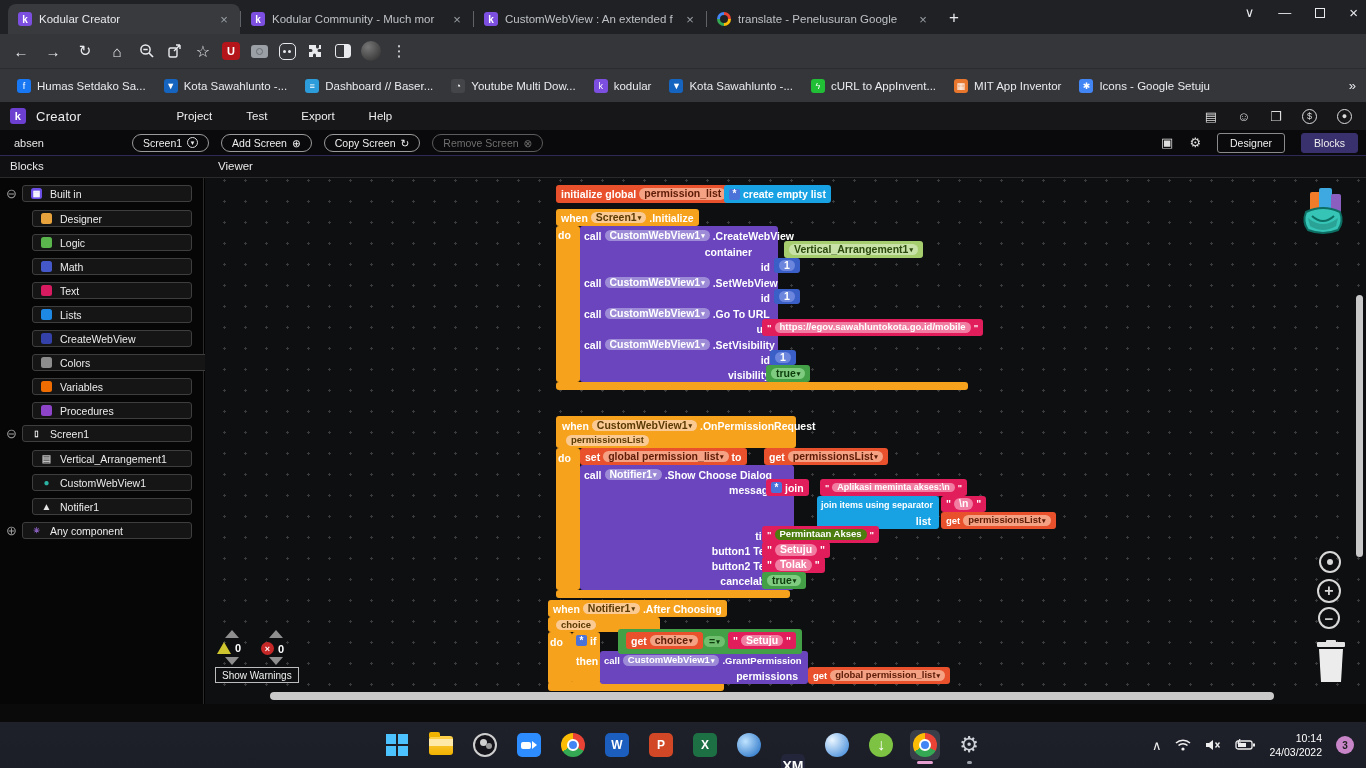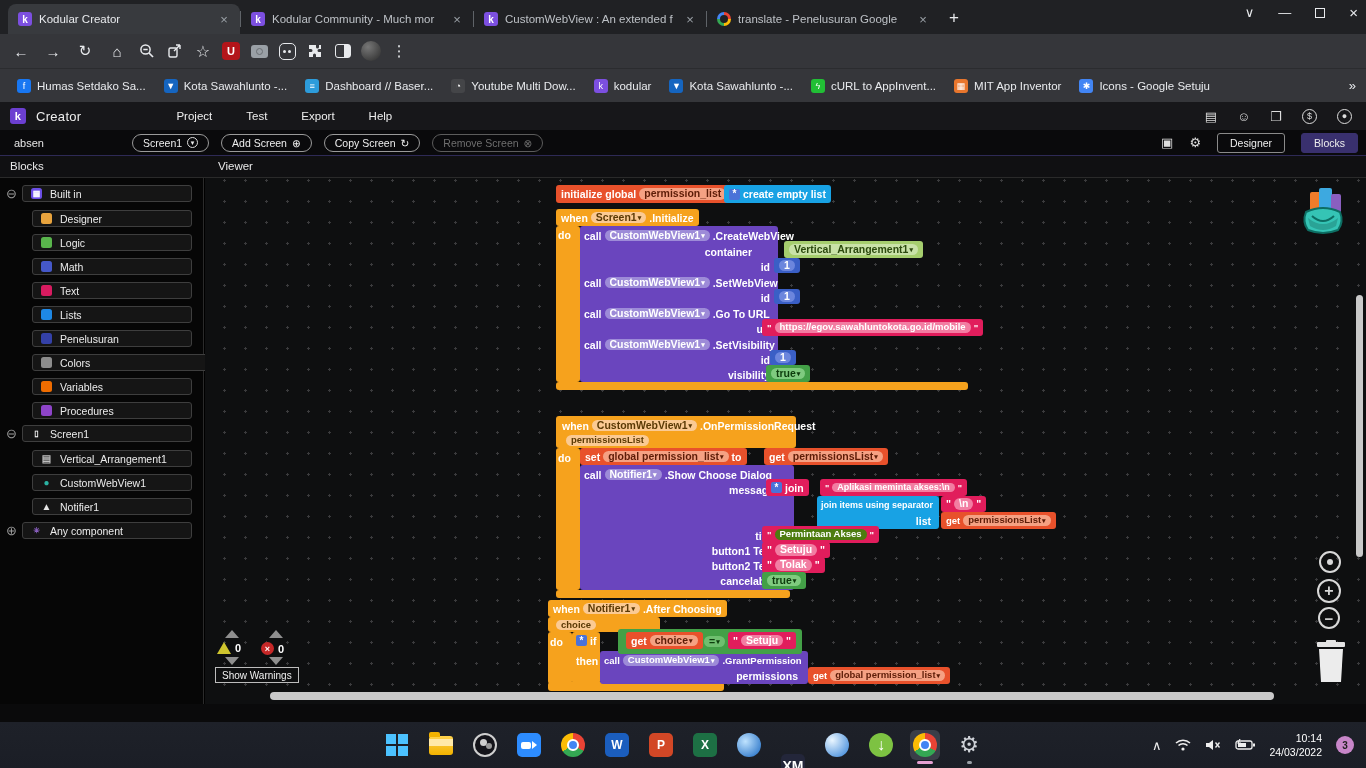--- a/index.html
+++ b/index.html
@@ -276,21 +276,21 @@
     <div class="prow" style="left: 32px; top: 104px; width: 160px; text-align: center;">
       <span class="pic" style="background: rgb(216, 27, 96);"></span>
       <span>Text</span>
     </div>
     <div class="prow" style="left: 32px; top: 128px; width: 160px;">
       <span class="pic" style="background: rgb(30, 136, 229);"></span>
       <span>Lists</span>
     </div>
     <div class="prow" style="left: 32px; top: 152px; width: 160px;">
       <span class="pic" style="background: rgb(52, 65, 168);"></span>
-      <span>Penelusuran</span>
+      <span>CreateWebView</span>
     </div>
     <div class="prow" style="left: 32px; top: 176px; width: 188px;">
       <span class="pic" style="background: rgb(141, 141, 141);"></span>
       <span>Colors</span>
     </div>
     <div class="prow" style="left: 32px; top: 200px; width: 160px;">
       <span class="pic" style="background: rgb(239, 108, 0);"></span>
       <span>Variables</span>
     </div>
     <div class="prow" style="left: 32px; top: 224px; width: 160px;">

